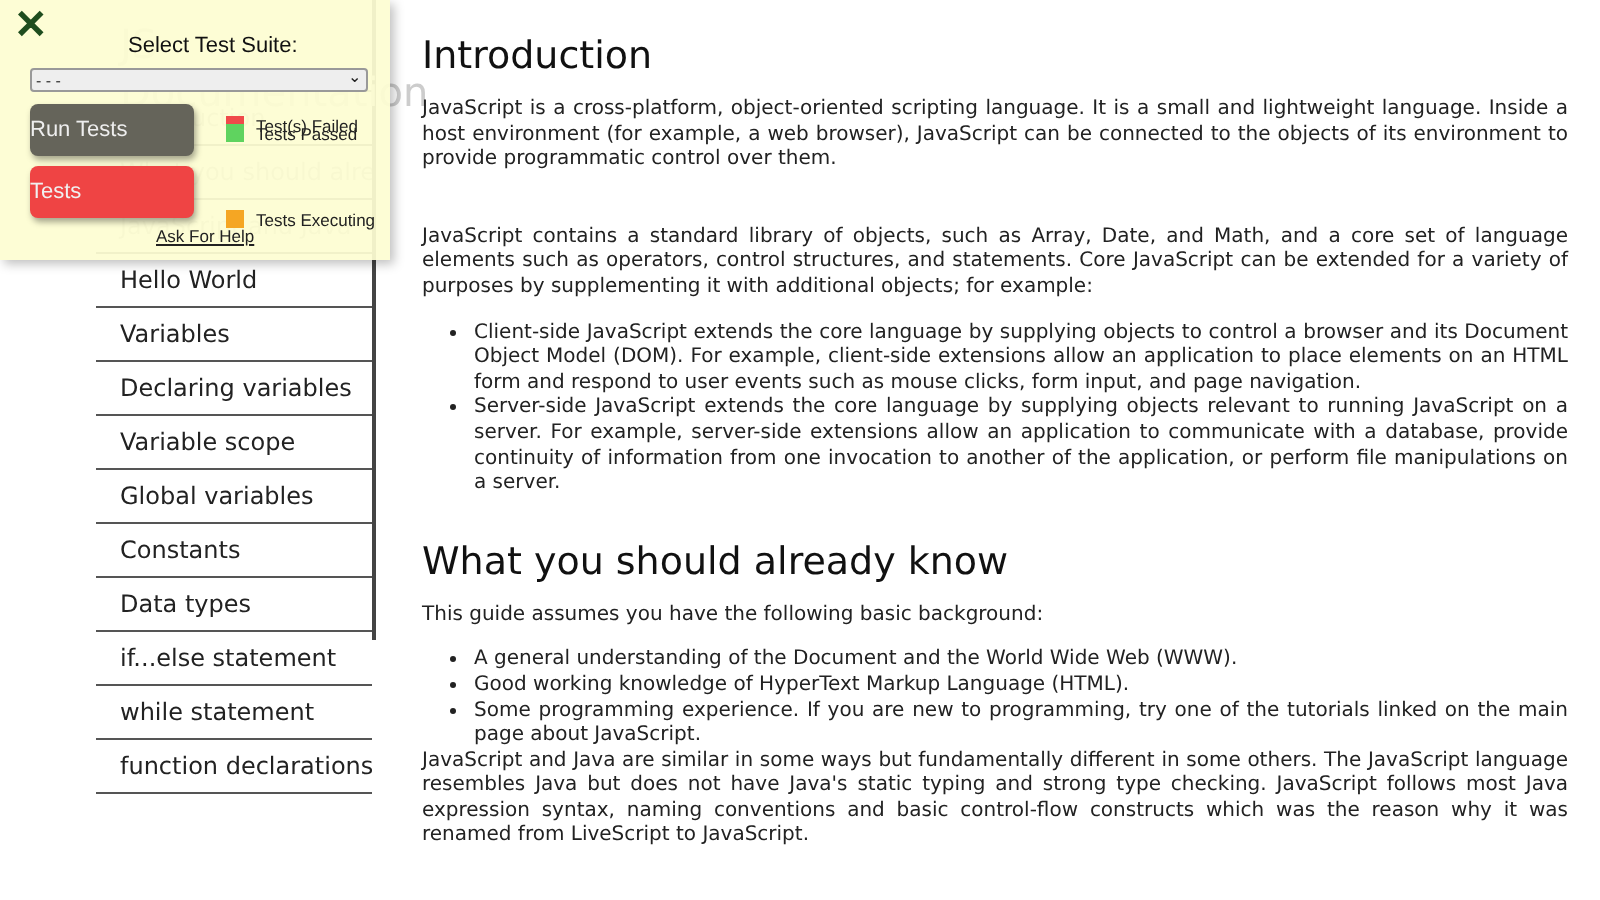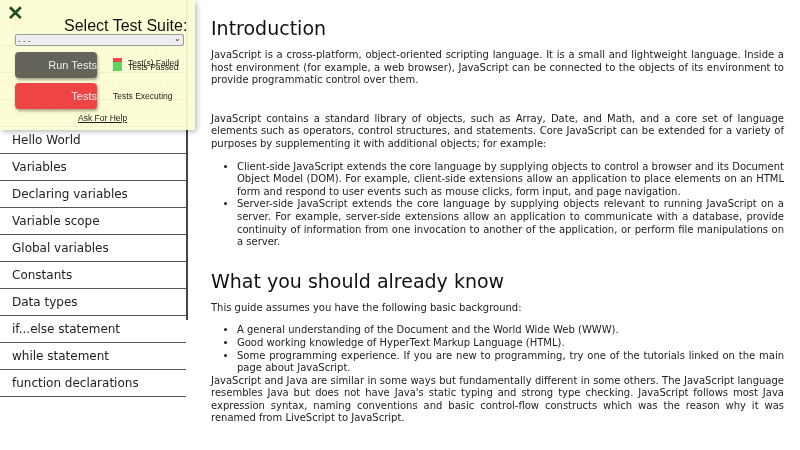--- a/index.html
+++ b/index.html
@@ -2,21 +2,21 @@
 <html><head>
 <meta charset="utf-8">
 <style>
   * { box-sizing: border-box; margin: 0; padding: 0; }
   html, body { width: 800px; height: 450px; overflow: hidden; background: #ffffff; }
   body { font-family: "DejaVu Sans", "Liberation Sans", sans-serif; color: #222; position: relative; }
 
   
   #sidebar {
     position: absolute; left: 0; top: 0; width: 188px; height: 320px;
-    border-right: 2px solid #444; background: #fff;
+    border-right: 2px solid #444; background: #fff; padding-left: 48px;
   }
   #sidebar .sb-header {
     height: 46px; padding: 10px 12px 0 12px;
     font-size: 20px; color: #ccc; border-bottom: 1px solid #666;
   }
   #sidebar .sb-item {
     height: 27px; line-height: 26px; padding-left: 12px;
     font-size: 12px; color: #222; border-bottom: 1px solid #555;
     white-space: nowrap; overflow: hidden; cursor: pointer;
   }
@@ -40,33 +40,33 @@
     position: absolute; left: 0; top: 0; width: 195px; height: 130px;
     background: rgba(253, 253, 210, 0.93);
     box-shadow: 2px 2px 5px rgba(0,0,0,0.25);
     font-family: "Liberation Sans", sans-serif;
   }
   #test-panel .close-x {
     position: absolute; left: 7px; top: 2px; font-size: 20px; font-weight: bold;
     color: #1e4d1e; cursor: pointer; line-height: 22px;
   }
   #test-panel .suite-label {
-    position: absolute; left: 64px; top: 17px; font-size: 16px; color: #111;
+    position: absolute; left: 64px; top: 17px; font-size: 11px; color: #111;
   }
   #test-panel select {
     position: absolute; left: 15px; top: 34px; width: 169px; height: 12px;
     font-size: 8px; background: #eee; border: 1px solid #999; border-radius: 2px;
     color: #333; padding: 0 2px; appearance: none; -webkit-appearance: none;
   }
   #test-panel .sel-chev {
     position: absolute; left: 174px; top: 34px; font-size: 8px; color: #222; pointer-events: none;
   }
   #test-panel .btn {
     position: absolute; left: 15px; width: 82px; height: 26px; border-radius: 4px;
-    color: #fff; font-size: 11px; text-align: right; line-height: 26px;
+    color: #fff; font-size: 11px; text-align: left; line-height: 26px;
     box-shadow: 1px 2px 3px rgba(0,0,0,0.35); cursor: pointer;
   }
   #test-panel .btn-run { top: 52px; background: #65645a; color: #eee; }
   #test-panel .btn-tests { top: 83px; background: #ef4444; color: #f0f0f0; }
   #test-panel .legend-row {
     position: absolute; left: 113px; height: 10px; font-size: 8.5px; color: #222;
     display: flex; align-items: flex-start;
   }
   #test-panel .swatch { width: 9px; height: 9px; margin-right: 6px; }
   #test-panel .help-link {
@@ -132,19 +132,19 @@
   <div class="btn btn-tests">Tests</div>
 
   <div class="legend-row" style="top:58px;">
     <span class="swatch" style="background:#f04a4a;"></span>
     <span>Test(s) Failed</span>
   </div>
   <div class="legend-row" style="top:62px;">
     <span class="swatch" style="background:#5fd35f;"></span>
     <span>Tests Passed</span>
   </div>
-  <div class="legend-row" style="top:91px;flex-direction:column;">
+  <div class="legend-row" style="top:105px;">
     <span class="swatch" style="background:#f5a623;"></span>
     <span>Tests Executing</span>
   </div>
 
   <div class="help-link">Ask For Help</div>
 </div>
 
 </body></html>

